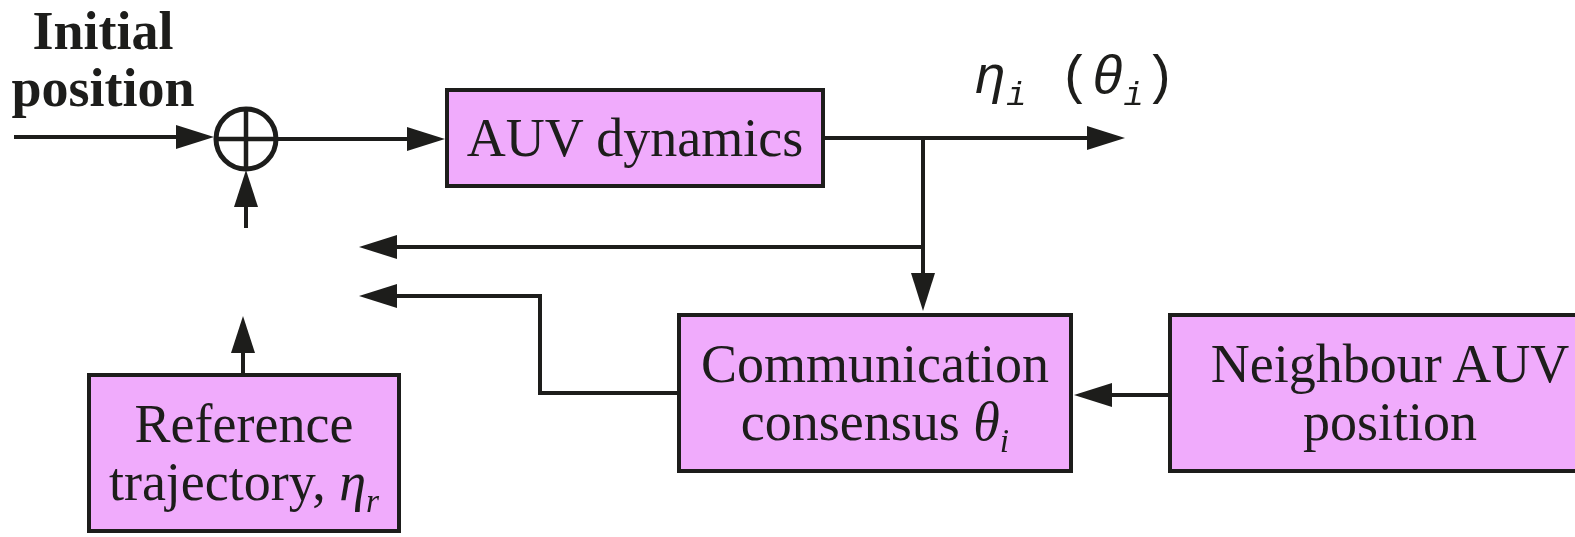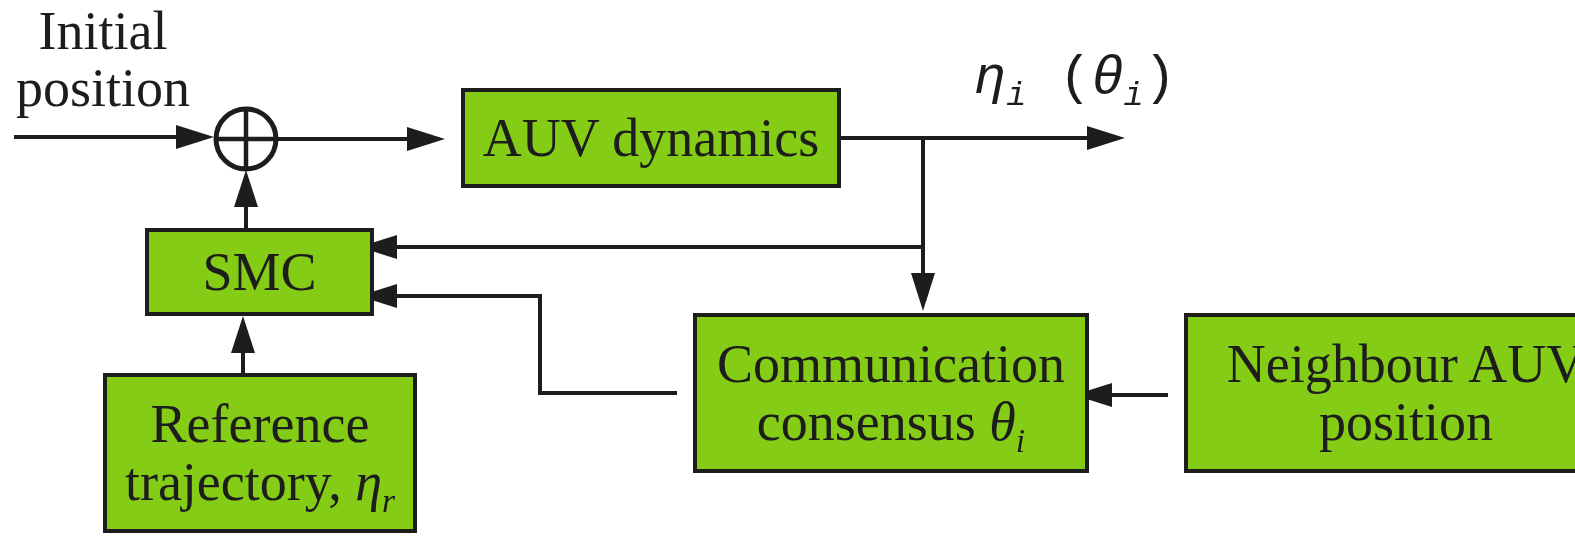--- a/index.html
+++ b/index.html
@@ -14,44 +14,43 @@
   }
   .wires {
     position: absolute;
     left: 0; top: 0;
     width: 1575px; height: 537px;
   }
   .box {
     position: absolute;
     box-sizing: border-box;
     border: 4px solid #1d1d1b;
-    background: #84cc16;
+    background: #f0abfc;
     display: flex;
     flex-direction: column;
     justify-content: center;
     align-items: center;
     text-align: center;
     font-size: 54px;
     line-height: 58px;
     white-space: nowrap;
-    margin-left: 16px;
   }
   .box-auv   { left: 445px;  top: 88px;  width: 380px; height: 100px; }
   .box-smc   { left: 129px;  top: 228px; width: 229px; height: 88px;  }
   .box-ref   { left: 87px;   top: 373px; width: 314px; height: 160px; }
   .box-comm  { left: 677px;  top: 313px; width: 396px; height: 160px; }
   .box-neigh { left: 1168px; top: 313px; width: 444px; height: 160px; }
   .float-label {
     position: absolute;
     text-align: center;
     font-size: 54px;
     line-height: 57px;
     white-space: nowrap;
   }
-  .label-initial { left: 0px;   top: 3px;  width: 206px; }
+  .label-initial { left: 0px;   top: 3px;  width: 206px; font-weight: bold; }
   .label-output  { left: 960px; top: 50px; width: 230px; font-family: Liberation Mono, monospace; }
   .math { font-style: italic; }
   sub.math-sub {
     font-style: italic;
     font-size: 0.62em;
     line-height: 0;
   }
 </style>
 </head>
 <body>
@@ -100,23 +99,20 @@
   </div>
 
   <div class="float-label label-output">
     <span class="math">η</span><sub class="math-sub">i</sub><span> (</span><span class="math">θ</span><sub class="math-sub">i</sub><span>)</span>
   </div>
 
   <div class="box box-auv">
     <span>AUV dynamics</span>
   </div>
 
-  <div class="box box-smc">
-    <span>SMC</span>
-  </div>
 
   <div class="box box-ref">
     <span>Reference</span>
     <span>
       <span>trajectory, </span><span class="math">η</span><sub class="math-sub">r</sub>
     </span>
   </div>
 
   <div class="box box-comm">
     <span>Communication</span>

